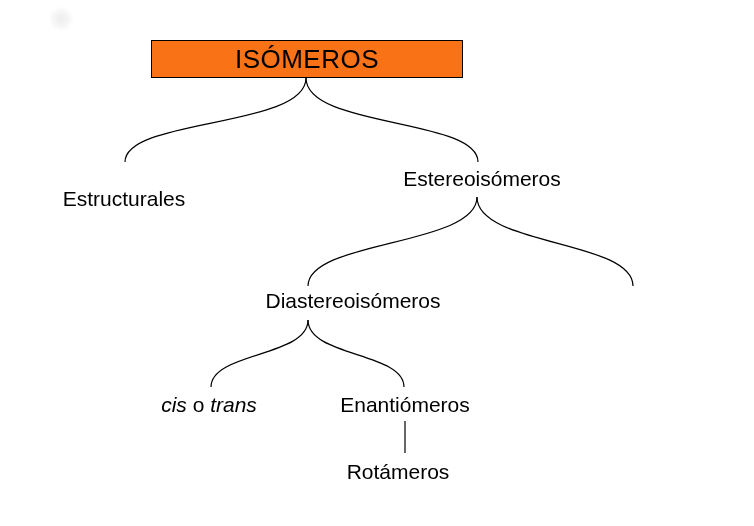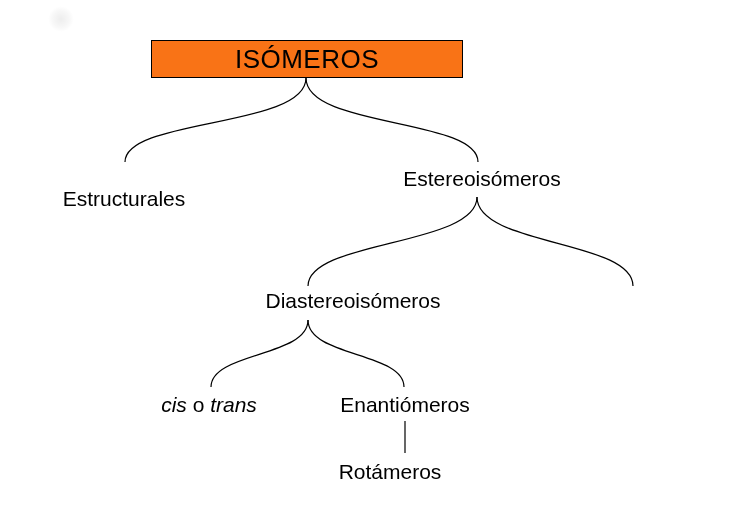--- a/index.html
+++ b/index.html
@@ -57,21 +57,21 @@
     line-height: 25px;
     white-space: nowrap;
     text-align: center;
   }
   .lbl-estructurales   { left: 124px; top: 166px; margin-top: 20px; }
   .lbl-estereoisomeros { left: 482px; top: 166px; }
   .lbl-diastereo       { left: 307px; top: 288px; margin-left: 46px; }
   .lbl-enantiomeros    { left: 617px; top: 288px; }
   .lbl-cis-o-trans     { left: 209px; top: 392px; }
   .lbl-conformeros     { left: 405px; top: 392px; }
-  .lbl-rotameros       { left: 390px; top: 459px; }
+  .lbl-rotameros       { left: 398px; top: 459px; }
   .it { font-style: italic; }
 </style>
 </head>
 <body>
 
 <div class="canvas">
 
   <div class="smudge"></div>
 
   <svg class="connectors" width="754" height="526" viewBox="0 0 754 526" aria-hidden="true">

